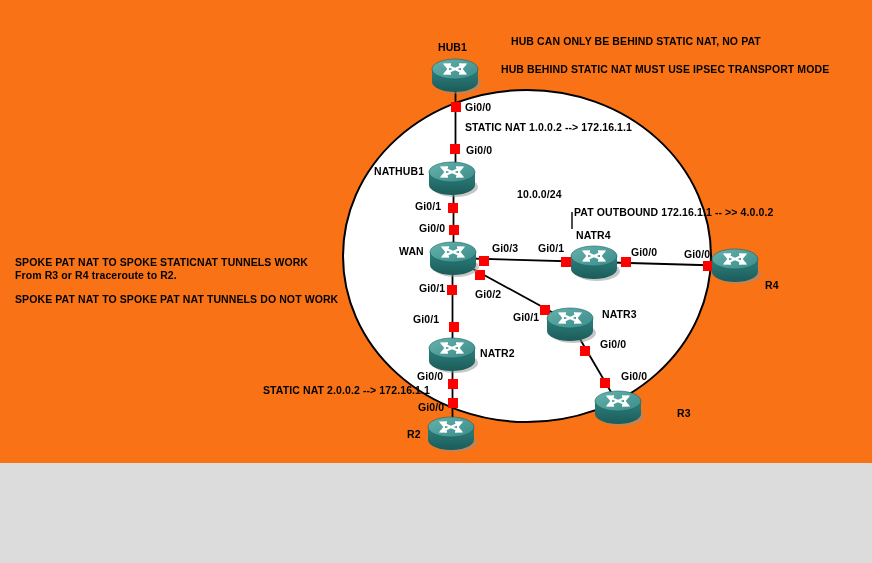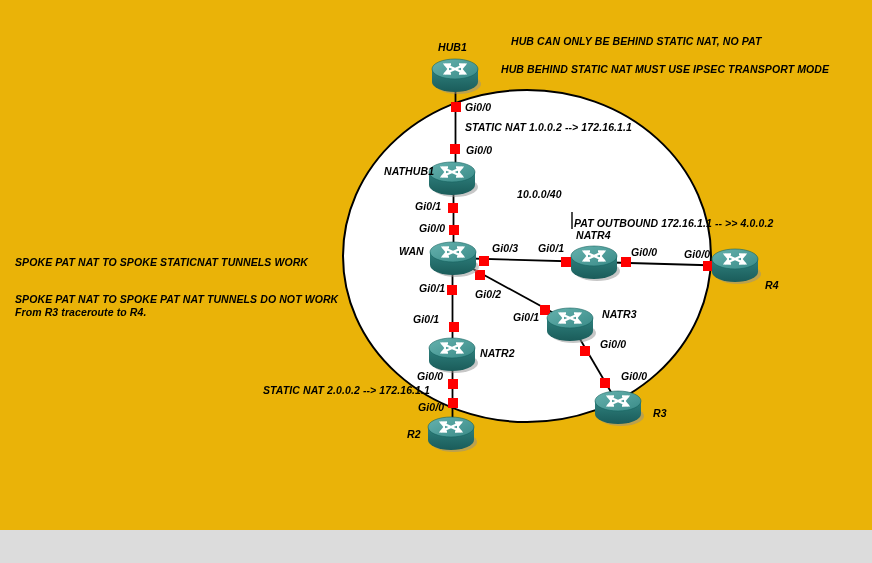--- a/index.html
+++ b/index.html
@@ -1,17 +1,17 @@
 <!DOCTYPE html>
 <html><head>
 <meta charset="utf-8">
 <style>
   html,body{margin:0;padding:0;background:#dcdcdc;}
-  .stage{position:relative;width:872px;height:530px;background:#eab308;overflow:hidden;
-         font-family:"Liberation Sans",sans-serif;font-style:italic;}
+  .stage{position:relative;width:872px;height:463px;background:#f97316;overflow:hidden;
+         font-family:"Liberation Sans",sans-serif;}
   .wire{position:absolute;left:0;top:0;}
   .lbl{position:absolute;font-weight:700;font-size:10.5px;line-height:12.5px;color:#000;
        white-space:nowrap;letter-spacing:0.1px;}
   .router{position:absolute;width:52px;height:40px;}
   .ricon{width:52px;height:40px;display:block;}
 </style>
 </head>
 <body>
 
 <div class="stage">
@@ -161,28 +161,28 @@
         <path d="M3,14 v13 a23,10 0 0 0 46,0 v-13 z" fill="url(#rbody)"></path>
         <ellipse cx="26" cy="14" rx="23" ry="10" fill="url(#rtop)" stroke="#166360" stroke-width="0.6"></ellipse>
         <g stroke="#fff" stroke-width="2.3" fill="none">
           <path d="M16,18.5 L36,9.5" marker-start="url(#ah)" marker-end="url(#ah)"></path>
           <path d="M16,9.5 L36,18.5" marker-start="url(#ah)" marker-end="url(#ah)"></path>
         </g>
       </svg>
   </div>
 
   <div class="lbl" style="left:438px;top:41px">HUB1</div>
-  <div class="lbl" style="left:384px;top:165px">NATHUB1</div>
+  <div class="lbl" style="left:374px;top:165px">NATHUB1</div>
   <div class="lbl" style="left:399px;top:245px">WAN</div>
   <div class="lbl" style="left:576px;top:229px">NATR4</div>
   <div class="lbl" style="left:765px;top:279px">R4</div>
   <div class="lbl" style="left:602px;top:308px">NATR3</div>
   <div class="lbl" style="left:480px;top:347px">NATR2</div>
   <div class="lbl" style="left:407px;top:428px">R2</div>
-  <div class="lbl" style="left:653px;top:407px">R3</div>
+  <div class="lbl" style="left:677px;top:407px">R3</div>
 
   <div class="lbl" style="left:465px;top:101px">Gi0/0</div>
   <div class="lbl" style="left:466px;top:144px">Gi0/0</div>
   <div class="lbl" style="left:415px;top:200px">Gi0/1</div>
   <div class="lbl" style="left:419px;top:222px">Gi0/0</div>
   <div class="lbl" style="left:492px;top:242px">Gi0/3</div>
   <div class="lbl" style="left:538px;top:242px">Gi0/1</div>
   <div class="lbl" style="left:631px;top:246px">Gi0/0</div>
   <div class="lbl" style="left:684px;top:248px">Gi0/0</div>
   <div class="lbl" style="left:419px;top:282px">Gi0/1</div>
@@ -190,27 +190,27 @@
   <div class="lbl" style="left:513px;top:311px">Gi0/1</div>
   <div class="lbl" style="left:413px;top:313px">Gi0/1</div>
   <div class="lbl" style="left:600px;top:338px">Gi0/0</div>
   <div class="lbl" style="left:621px;top:370px">Gi0/0</div>
   <div class="lbl" style="left:417px;top:370px">Gi0/0</div>
   <div class="lbl" style="left:418px;top:401px">Gi0/0</div>
 
   <div class="lbl" style="left:511px;top:35px">HUB CAN ONLY BE BEHIND STATIC NAT, NO PAT</div>
   <div class="lbl" style="left:501px;top:63px">HUB BEHIND STATIC NAT MUST USE IPSEC TRANSPORT MODE</div>
   <div class="lbl" style="left:465px;top:121px">STATIC NAT 1.0.0.2 --&gt; 172.16.1.1</div>
-  <div class="lbl" style="left:517px;top:188px">10.0.0/40</div>
-  <div class="lbl" style="left:574px;top:217px">PAT OUTBOUND 172.16.1.1 -- &gt;&gt; 4.0.0.2</div>
+  <div class="lbl" style="left:517px;top:188px">10.0.0/24</div>
+  <div class="lbl" style="left:574px;top:206px">PAT OUTBOUND 172.16.1.1 -- &gt;&gt; 4.0.0.2</div>
   <div class="lbl" style="left:263px;top:384px">STATIC NAT 2.0.0.2 --&gt; 172.16.1.1</div>
 
   <div class="lbl" style="left:15px;top:217px">
   </div>
   <div class="lbl" style="left:15px;top:256px">
     <div>SPOKE PAT NAT TO SPOKE STATICNAT TUNNELS WORK</div>
+    <div>From R3 or R4 traceroute to R2.</div>
   </div>
   <div class="lbl" style="left:15px;top:293px">
     <div>SPOKE PAT NAT TO SPOKE PAT NAT TUNNELS DO NOT WORK</div>
-    <div>From R3 traceroute to R4.</div>
   </div>
 
 </div>
 
 </body></html>

